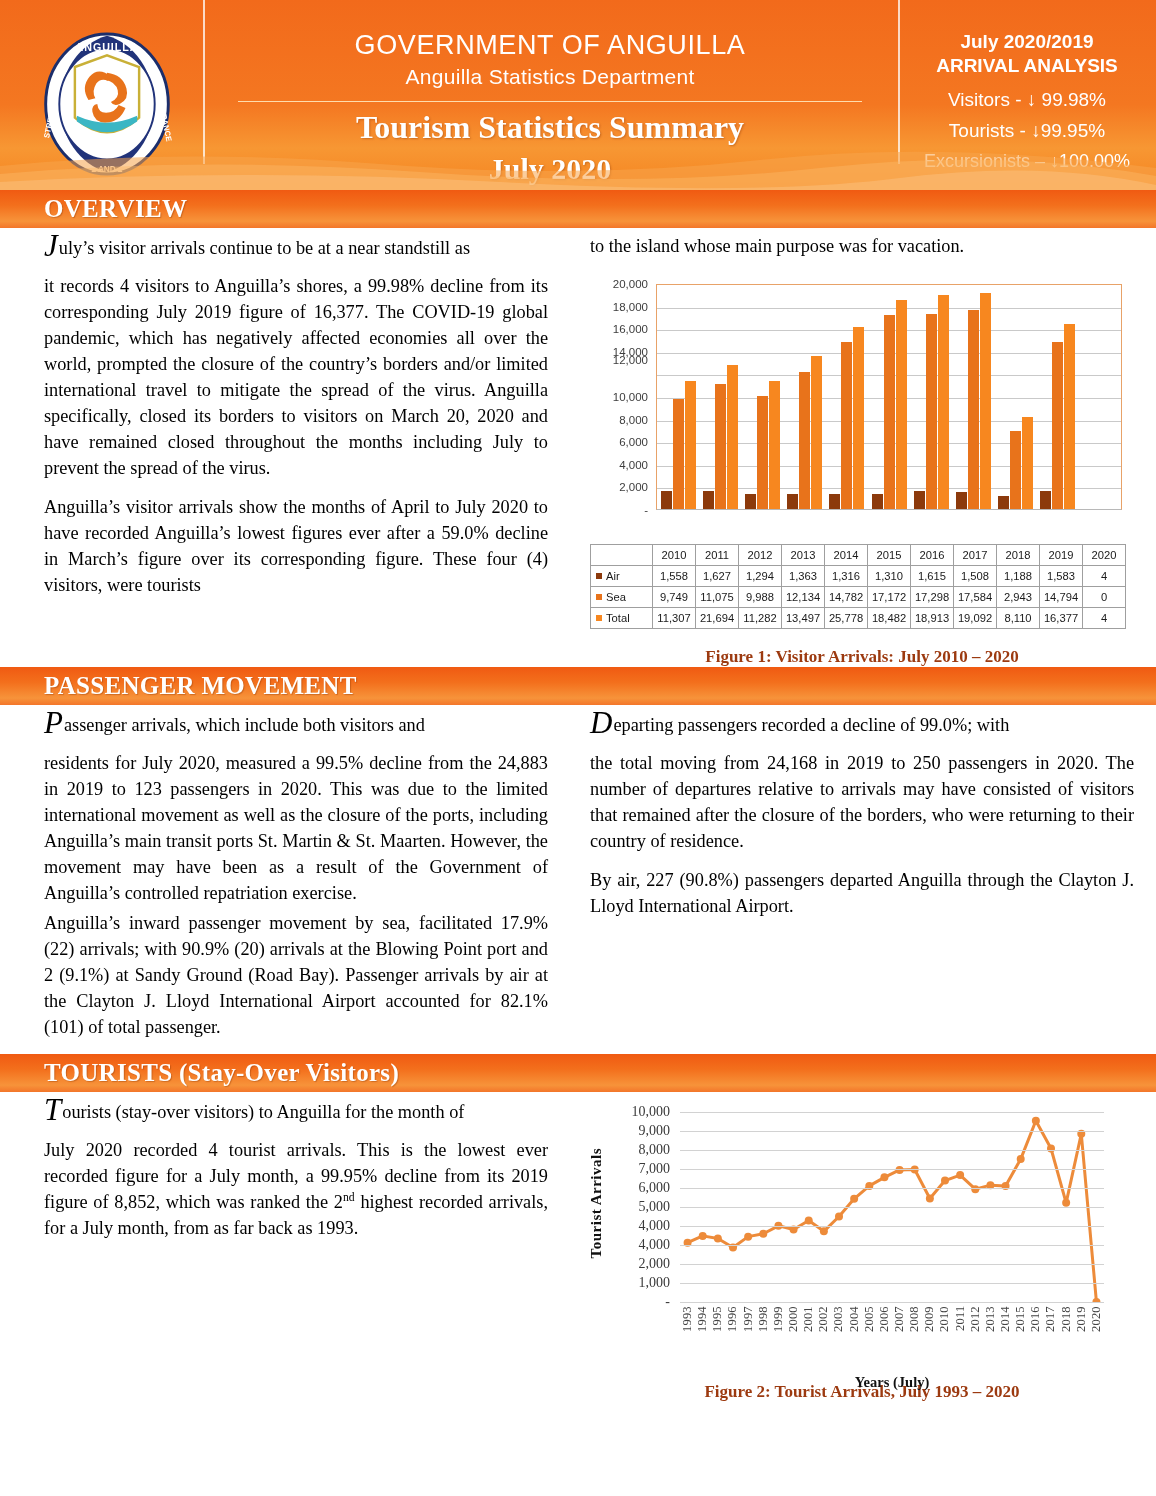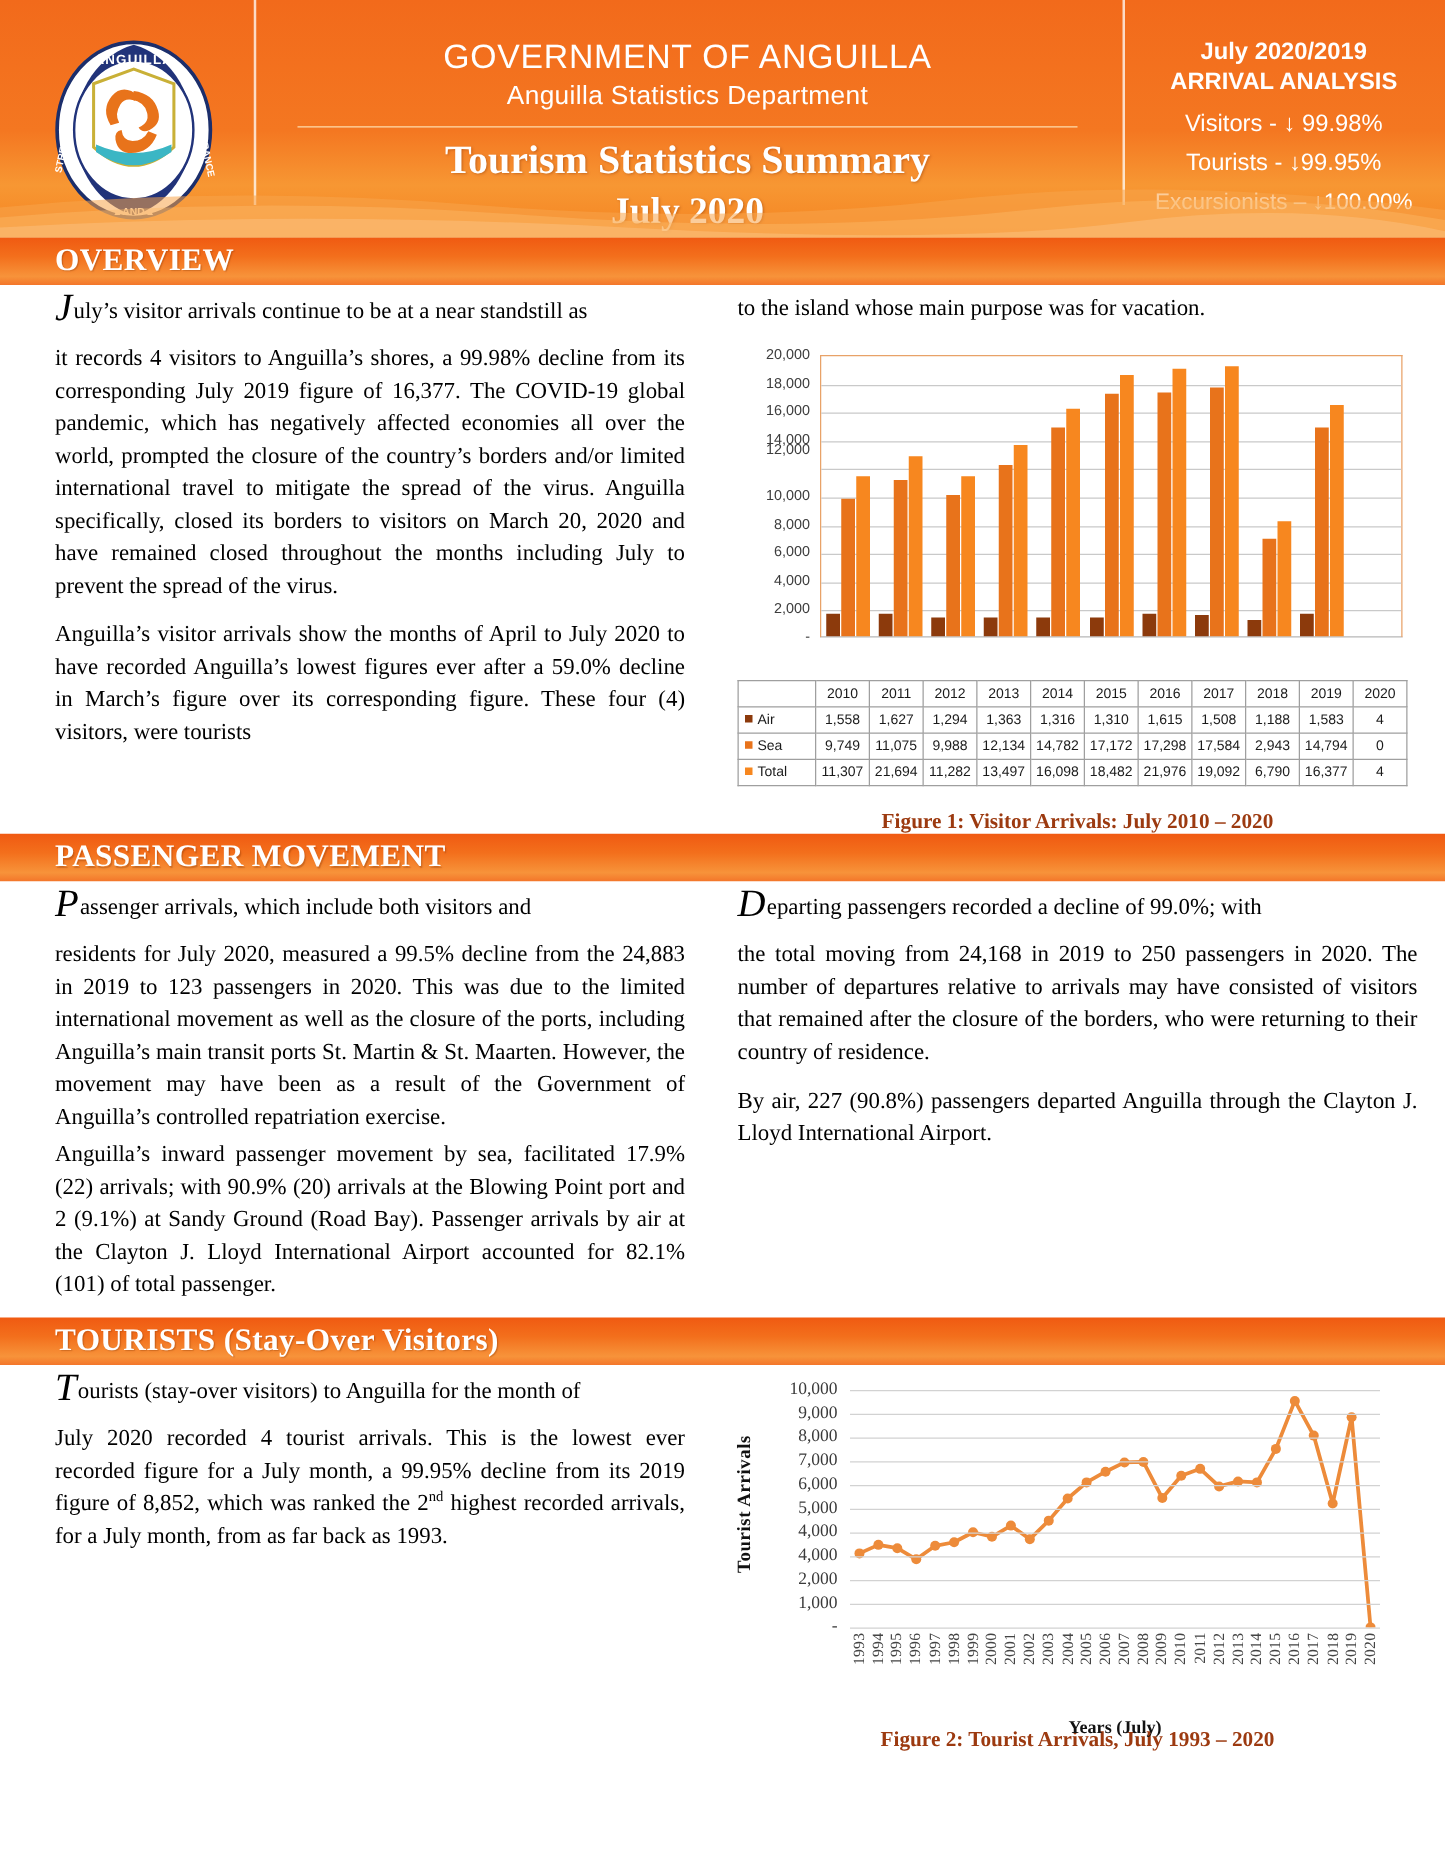--- a/index.html
+++ b/index.html
@@ -408,25 +408,25 @@
               <td>2,943</td>
               <td>14,794</td>
               <td>0</td>
             </tr>
           <tr id="c1total">
               <td class="rowhead"><span class="legend-sq sq-total"></span>Total</td>
               <td>11,307</td>
               <td>21,694</td>
               <td>11,282</td>
               <td>13,497</td>
-              <td>16,098</td>
+              <td>25,778</td>
               <td>18,482</td>
-              <td>21,976</td>
+              <td>18,913</td>
               <td>19,092</td>
-              <td>6,790</td>
+              <td>8,110</td>
               <td>16,377</td>
               <td>4</td>
             </tr>
         </tbody>
       </table>
 
       <div class="fig-caption">Figure 1:  Visitor Arrivals: July 2010 – 2020</div>
     </div>
   </div>
 </div>

